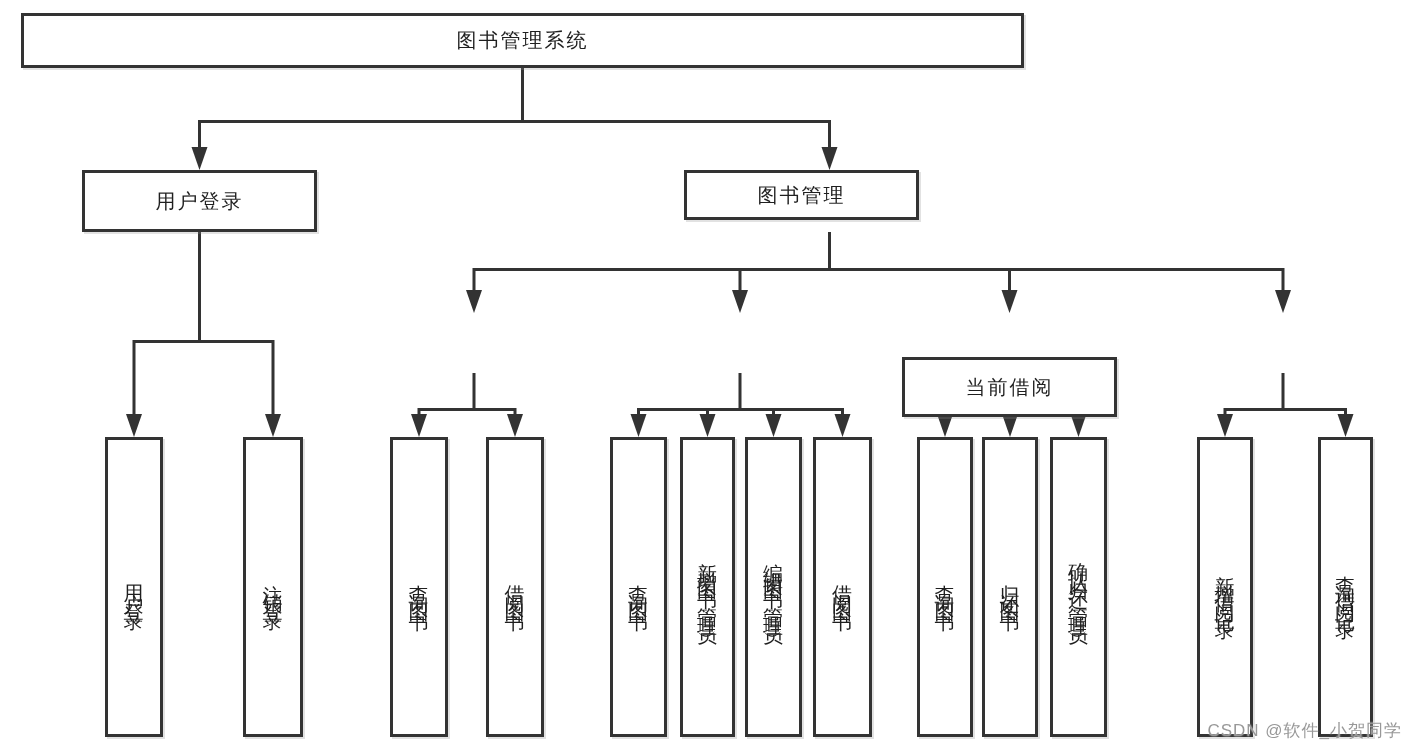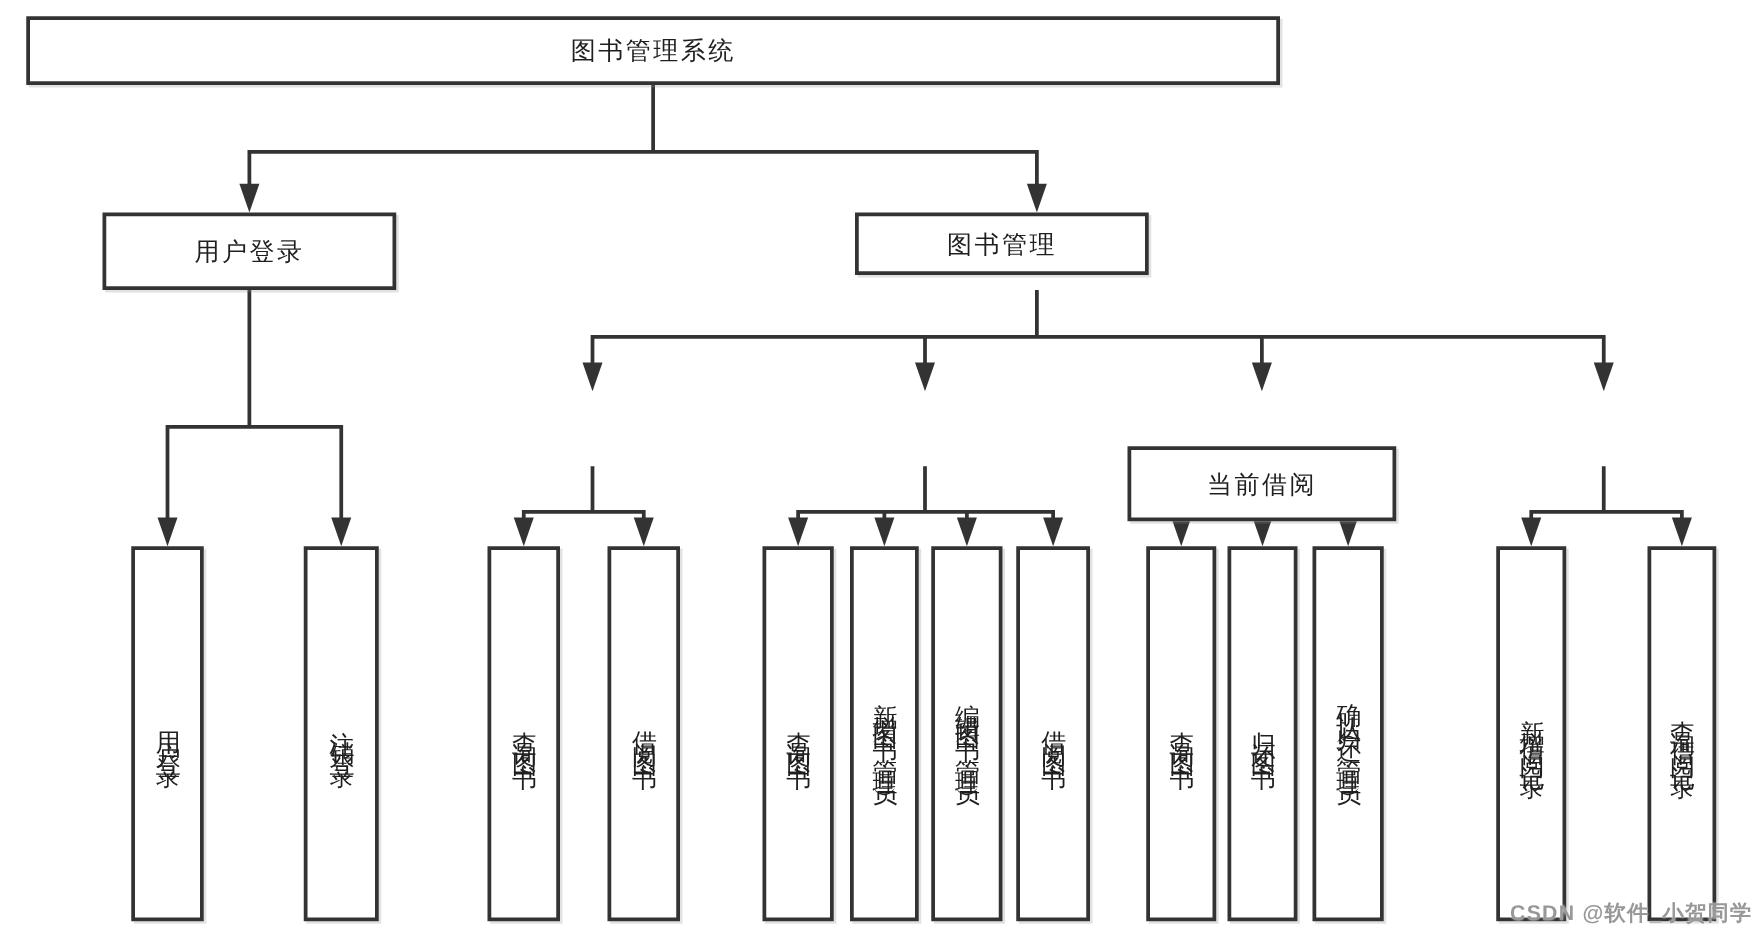--- a/index.html
+++ b/index.html
@@ -34,21 +34,20 @@
   }
   .watermark {
     position:absolute;
     right:3px;
     bottom:5px;
     font-size:17px;
     color:#989898;
     text-shadow:0 0 2px #ffffff;
     letter-spacing:1px;
     white-space:nowrap;
-    font-weight:bold;
   }
 </style>
 </head>
 <body>
 
 <div id="canvas">
 
   <svg id="connectors" viewBox="0 0 1405 747" xmlns="http://www.w3.org/2000/svg">
     <g stroke="#333333" stroke-width="3" fill="none">
       <path d="M522.5 68 V121.5 M198 121.5 H831 M199.5 121.5 V148 M829.5 121.5 V148"></path>

